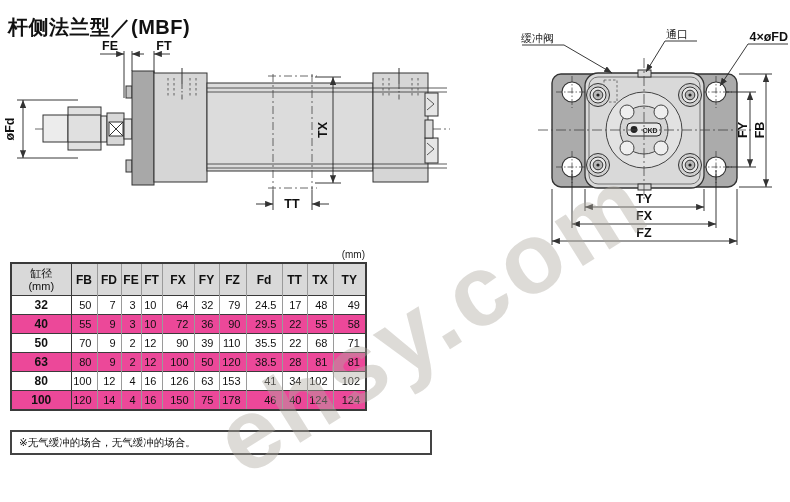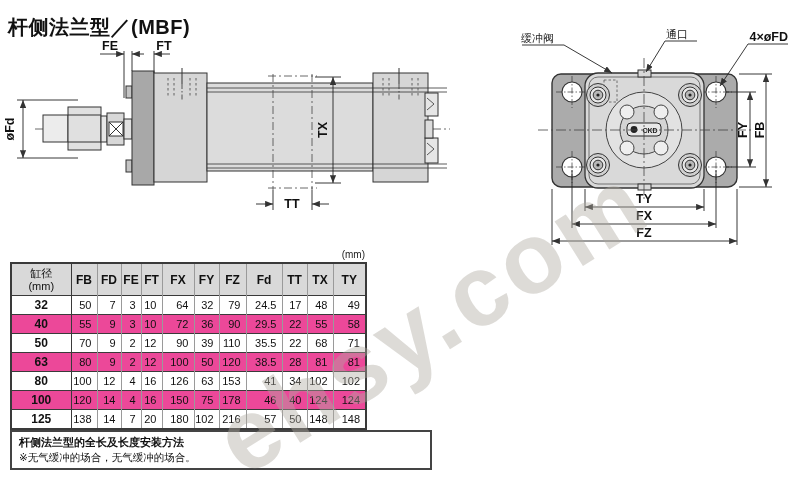--- a/index.html
+++ b/index.html
@@ -375,35 +375,20 @@
         <td>4</td>
         <td>16</td>
         <td>150</td>
         <td>75</td>
         <td>178</td>
         <td>46</td>
         <td>40</td>
         <td>124</td>
         <td>124</td>
       </tr>
-      <tr>
-        <td class="bore">125</td>
-        <td>138</td>
-        <td>14</td>
-        <td>7</td>
-        <td>20</td>
-        <td>180</td>
-        <td>102</td>
-        <td>216</td>
-        <td>57</td>
-        <td>50</td>
-        <td>148</td>
-        <td>148</td>
-      </tr>
     </tbody>
 </table>
 
 <div class="abs note">
-  <div class="note-title">杆侧法兰型的全长及长度安装方法</div>
   <div>※无气缓冲的场合，无气缓冲的场合。</div>
 </div>
 
 <div class="abs watermark">ehsy.com</div>
 
 </body></html>

